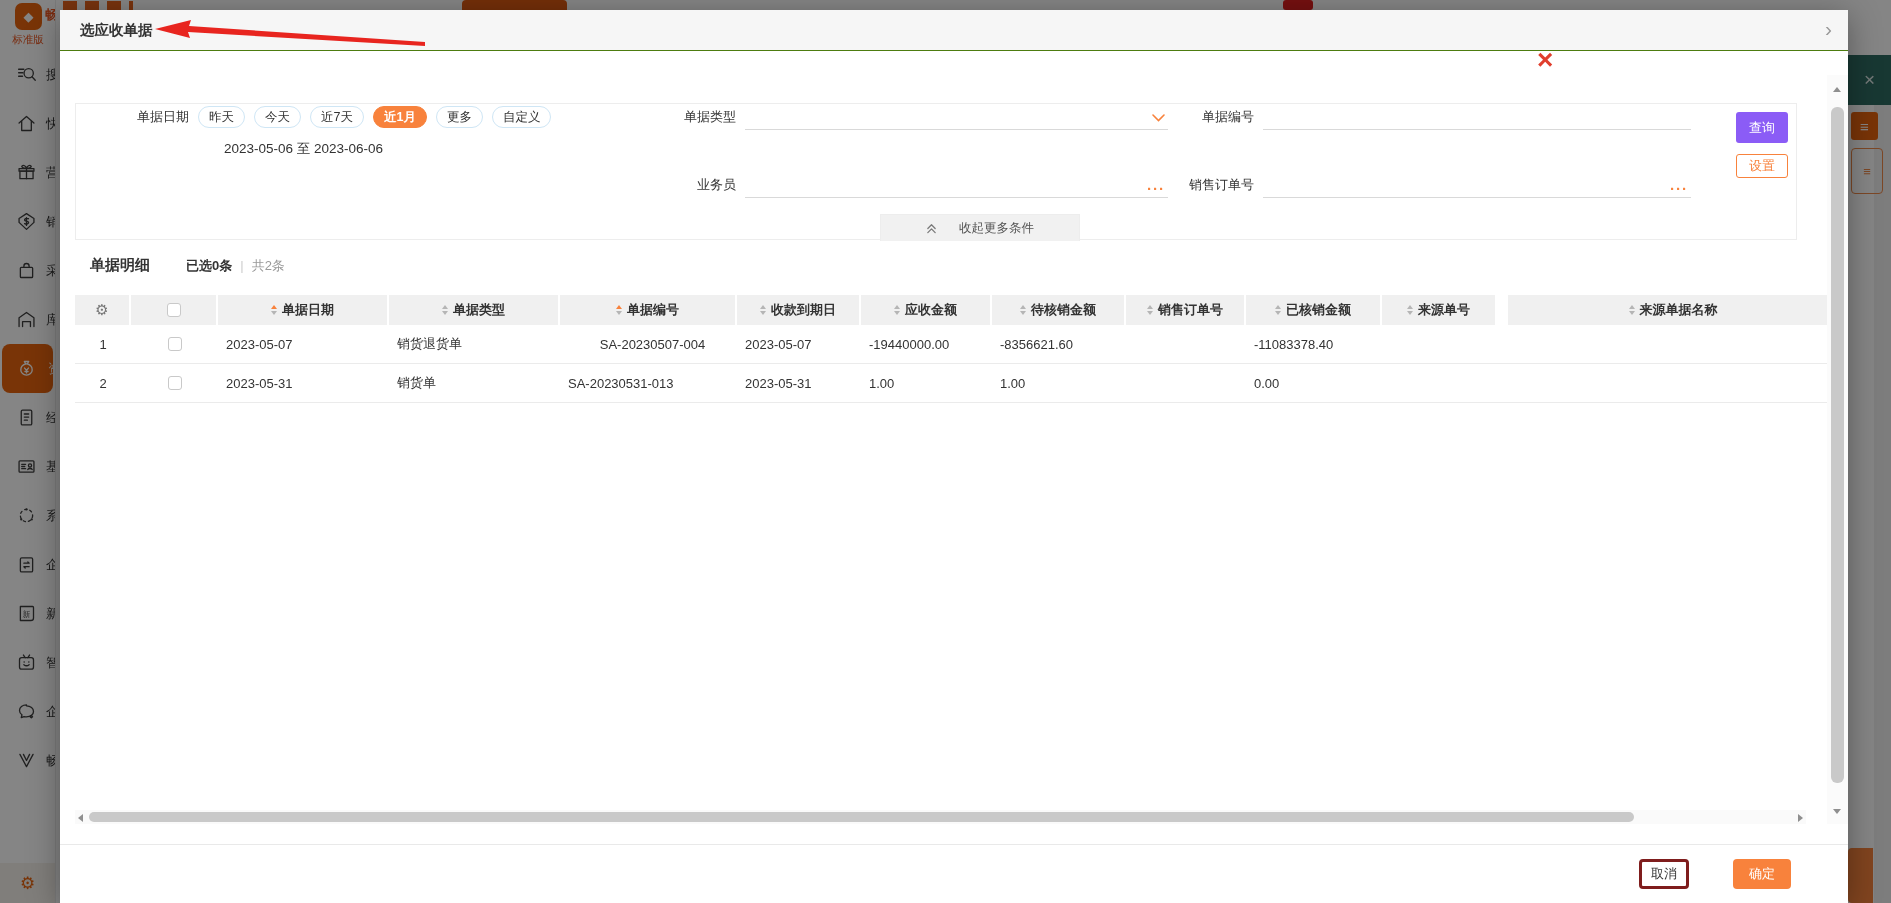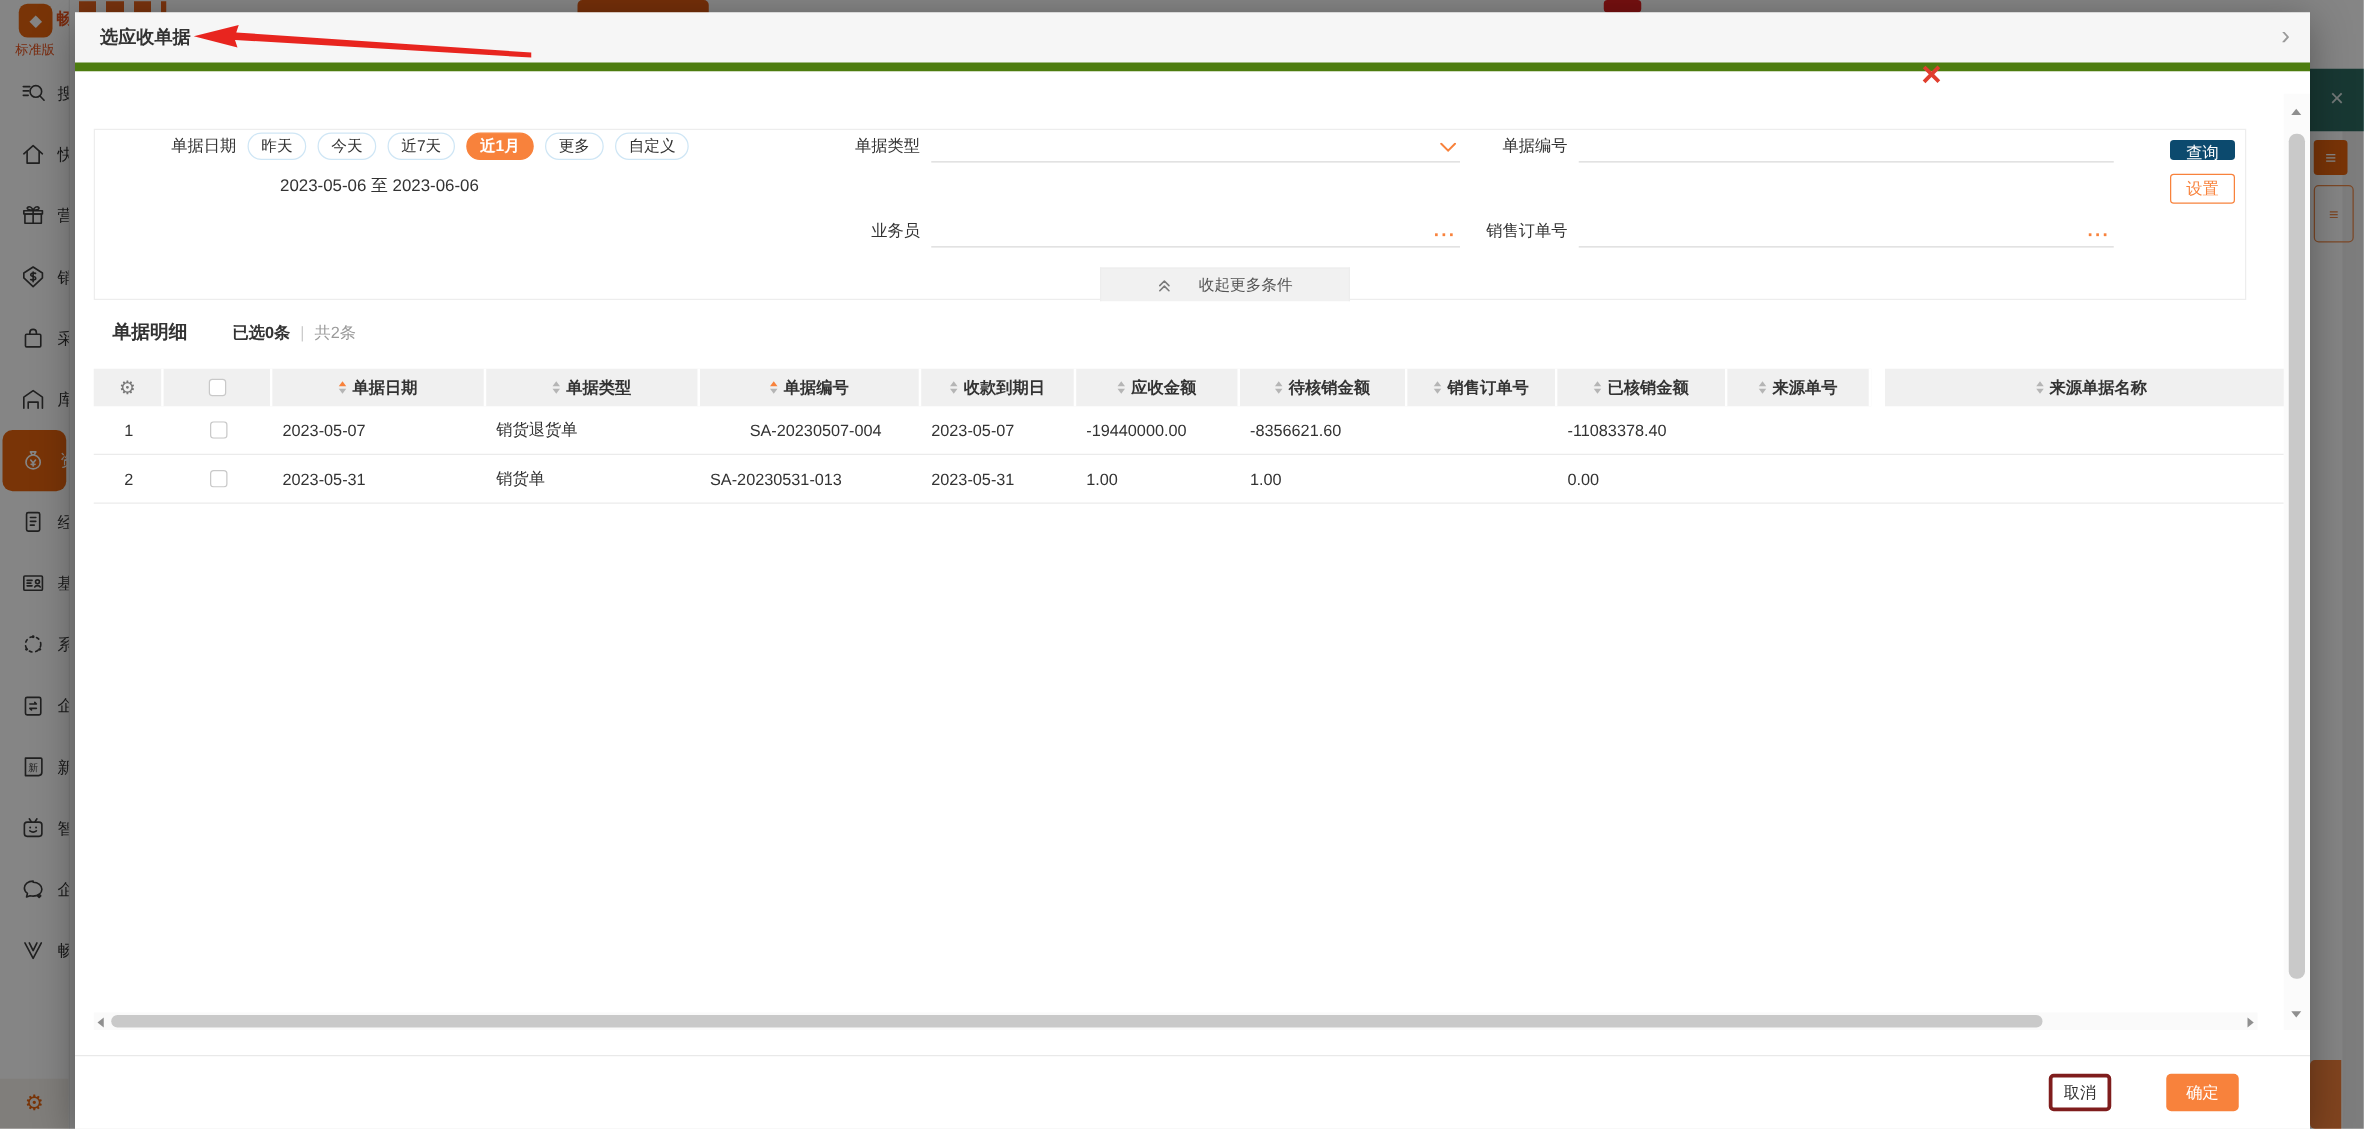--- a/index.html
+++ b/index.html
@@ -34,42 +34,42 @@
   .side-label{position:absolute;left:46px;top:50%;transform:translateY(-50%);font-size:13px;color:#333;white-space:nowrap}
   .side-item.active .side-label{color:#fff}
   .side-footer{position:absolute;left:0;bottom:0;width:55px;height:40px;background:#f6f1ec;
                display:flex;align-items:center;justify-content:center}
   .gear-orange{color:#e8650f;font-size:17px}
   
   .overlay{position:absolute;inset:0;background:rgba(0,0,0,.48);z-index:5}
   
   .modal{position:absolute;left:60px;top:10px;width:1788px;height:893px;background:#fff;z-index:10;
          box-shadow:0 6px 30px rgba(0,0,0,.35)}
-  .m-header{height:40px;background:#f6f6f6;border-bottom:7px solid #4d7c0f;position:relative}
+  .m-header{height:40px;background:#f6f6f6;border-bottom:1px solid #4d7c0f;position:relative}
   .m-title{position:absolute;left:20px;top:0;line-height:40px;font-size:14.5px;font-weight:bold;color:#333}
   .red-arrow{position:absolute;left:95px;top:10px}
   .m-chevron{position:absolute;right:16px;top:7px;font-size:21px;color:#999;cursor:pointer}
   .annot-x{position:absolute;left:1477px;top:36px;color:#e03e2d;font-size:28px;font-weight:bold;z-index:12;line-height:1}
   
   .fpanel{position:absolute;left:15px;top:93px;width:1722px;height:137px;border:1px solid #ededed;background:#fff;box-sizing:border-box}
   .fg{position:absolute;display:flex;align-items:center;height:26px}
   .flabel{width:113px;text-align:right;font-size:13px;color:#333;flex:none}
   .ufield{height:26px;border-bottom:1px solid #d9d9d9;position:relative;margin-left:9px;cursor:pointer;box-sizing:border-box}
   .w1{width:321px}.w2{width:423px}.w3{width:428px}
   .chev{position:absolute;right:3px;bottom:7px}
   .dots{position:absolute;right:3px;bottom:1px;color:#f8823c;font-size:15px;font-weight:bold;letter-spacing:1px;line-height:1}
   .pills{display:flex;gap:9px;margin-left:9px}
   .pill{height:22px;line-height:20px;padding:0 10px;border:1px solid #cfe6f5;border-radius:12px;font-size:12.5px;
         color:#333;background:#fff;cursor:pointer;box-sizing:border-box;white-space:nowrap}
   .pill.active{background:#f8823c;border-color:#f8823c;color:#fff;font-weight:bold}
   .drange{position:absolute;left:148px;top:36px;font-size:13.5px;color:#333}
   .g1{left:0;top:8}.g2{left:547px;top:8}.g3{left:1065px;top:8}
   .g4{left:0;top:68px}.g5{left:547px;top:68px}.g6{left:1065px;top:68px}
   .fbtns{position:absolute;right:8px;top:8px;display:flex;flex-direction:column;gap:11px}
-  .btn-q{width:52px;height:16px;background:#0c4a6e;color:#fff;border:none;border-radius:3px;font-size:13px;cursor:pointer}
+  .btn-q{width:52px;height:31px;background:#8b5cf6;color:#fff;border:none;border-radius:3px;font-size:13px;cursor:pointer}
   .btn-s{width:52px;height:24px;background:#fff;color:#f8823c;border:1px solid #f8823c;border-radius:3px;font-size:13px;cursor:pointer}
   .collapse-tab{position:absolute;left:820px;top:204px;width:200px;height:27px;background:#f1f1f1;border:1px solid #ededed;
         border-bottom:none;display:flex;align-items:center;justify-content:center;gap:22px;font-size:12.5px;color:#555;
         cursor:pointer;z-index:2;box-sizing:border-box}
   
   .sec-head{position:absolute;left:30px;top:246px;display:flex;align-items:center;font-size:13px}
   .sec-title{font-weight:bold;font-size:15px;color:#333;margin-right:36px}
   .sel-info{font-weight:bold;color:#333}
   .sep{color:#ccc;margin:0 8px}
   .total-info{color:#999}

